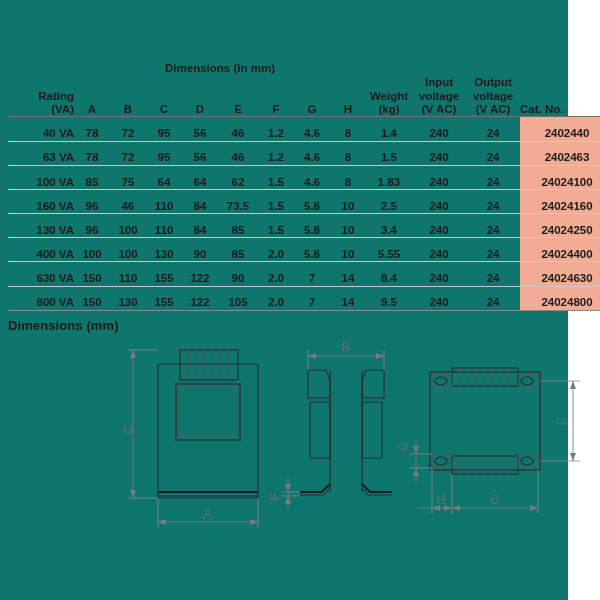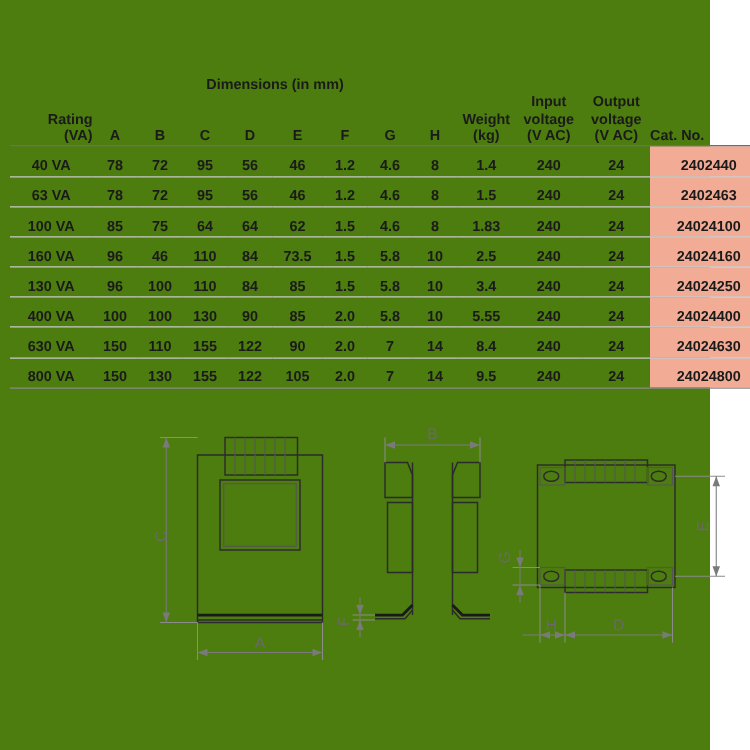--- a/index.html
+++ b/index.html
@@ -7,21 +7,21 @@
     margin: 0; padding: 0;
     width: 600px; height: 600px;
     background: #ffffff;
     font-family: "Liberation Sans", sans-serif;
     color: #1a1a1a;
     overflow: hidden;
   }
   #page {
     position: relative;
     width: 568px; height: 600px;
-    background: #4d7c0f;
+    background: #0f766e;
   }
 
   
   #spec-table-wrap {
     position: absolute;
     left: 8px; top: 62px;
     width: 584px;
   }
   table.spec {
     width: 584px;
@@ -50,21 +50,21 @@
   }
   tbody td {
     height: 24.2px;
     border-bottom: 1.1px solid #c9c9c9;
     text-align: center;
     font-weight: normal;
     font-size: 11.8px;
     padding-bottom: 1px;
   }
   tbody tr:last-child td { border-bottom: 1.6px solid #8a8a8a; }
-  tbody td.left { text-align: center; }
+  tbody td.left { text-align: right; }
   td.catno, th.catno-h {
     font-weight: bold;
   }
   td.catno {
     background: var(--cat-bg, #f2ac96);
     font-weight: bold;
     font-size: 12px;
   }
   th.catno-h { text-align: left; padding-left: 8px; }
 
@@ -273,20 +273,21 @@
             <td>14</td>
             <td>9.5</td>
             <td>240</td>
             <td>24</td>
             <td class="catno" style="--cat-bg: #f2ac96;">24024800</td>
           </tr>
         </tbody>
     </table>
   </div>
 
+  <div id="dims-title">Dimensions (mm)</div>
 
   <div id="drawings">
     <svg width="600" height="200" viewBox="0 0 600 200">
 
       <g>
 
         <path class="ln" d="M158 28 L158 162 L258 162 L258 28 Z"></path>
 
         <rect class="ln" x="180" y="14" width="58" height="30"></rect>
         <path class="ln-t" d="M188 14 L188 44 M196 14 L196 44 M204 14 L204 44 M212 14 L212 44 M220 14 L220 44 M228 14 L228 44"></path>

